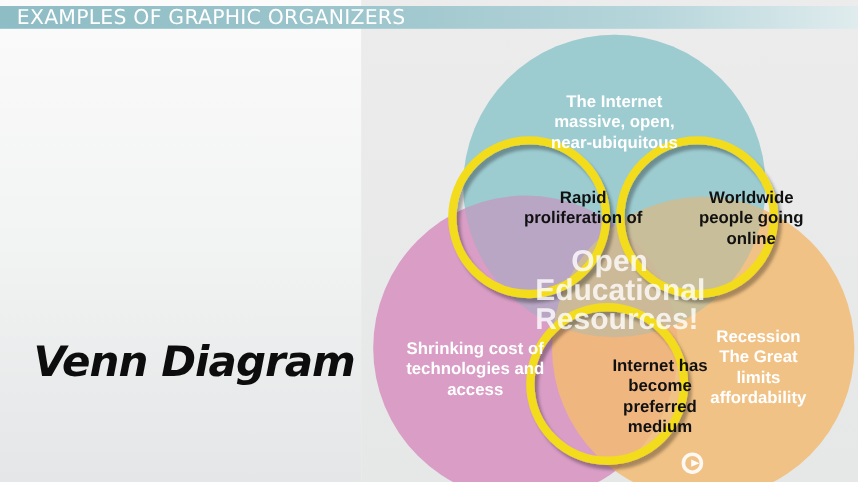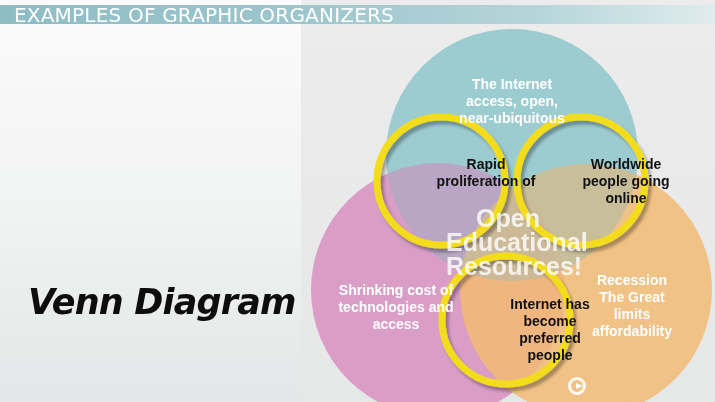--- a/index.html
+++ b/index.html
@@ -15,21 +15,21 @@
   .right-panel {
     position:absolute; left:301px; top:0; width:414px; height:402px;
     background:linear-gradient(180deg,#ececec 0%, #e6e7e7 100%);
   }
   .header-band {
     position:absolute; left:0; top:5px; width:715px; height:19px;
     background:linear-gradient(90deg,#8fbdc5 0%, #9cc5cc 40%, #b5d5da 75%, #e0ecee 100%);
   }
   .header-title {
     position:absolute; left:14px; top:4px; height:22px; line-height:22px;
-    color:#ffffff; font-size:20px; letter-spacing:0.2px;
+    color:#ffffff; font-size:17px; letter-spacing:0.2px;
     font-family:"DejaVu Sans", sans-serif; font-weight:normal;
   }
   .venn-title {
     position:absolute; left:28px; top:282px;
     font-family:"DejaVu Sans", sans-serif; font-weight:bold; font-style:italic;
     font-size:35px; color:#0d0d0d; letter-spacing:-0.8px;
   }
   svg.venn { position:absolute; left:0; top:0; }
   .label {
     position:absolute; text-align:center; font-weight:bold;
@@ -75,21 +75,21 @@
 
   <circle cx="512" cy="155" r="126" fill="#8fbfc6" opacity="0.35"></circle>
 
   <circle cx="441" cy="181" r="64" fill="none" stroke="#f2dc1e" stroke-width="7" filter="url(#sh)"></circle>
   <circle cx="581" cy="181" r="64" fill="none" stroke="#f2dc1e" stroke-width="7" filter="url(#sh)"></circle>
   <circle cx="506" cy="320" r="64" fill="none" stroke="#f2dc1e" stroke-width="7" filter="url(#sh)"></circle>
 </svg>
 
 <div class="label white" style="left:440px; top:76px; width:144px;">
   <div>The Internet</div>
-  <div>access, open,</div>
+  <div>massive, open,</div>
   <div>near-ubiquitous</div>
 </div>
 
 <div class="label white" style="left:326px; top:282px; width:140px;">
   <div>Shrinking cost of</div>
   <div>technologies and</div>
   <div>access</div>
 </div>
 
 <div class="label white" style="left:580px; top:272px; width:104px;">
@@ -111,18 +111,18 @@
 </div>
 <div class="label dark" style="left:527px; top:156px; width:110px;">
   <div>Worldwide</div>
   <div>people going</div>
   <div>online</div>
 </div>
 <div class="label dark" style="left:456px; top:296px; width:100px;">
   <div>Internet has</div>
   <div>become</div>
   <div>preferred</div>
-  <div>people</div>
+  <div>medium</div>
 </div>
 
 <div class="watermark">
   <span class="play"></span><span>Study.com</span>
 </div>
 
 </body></html>

